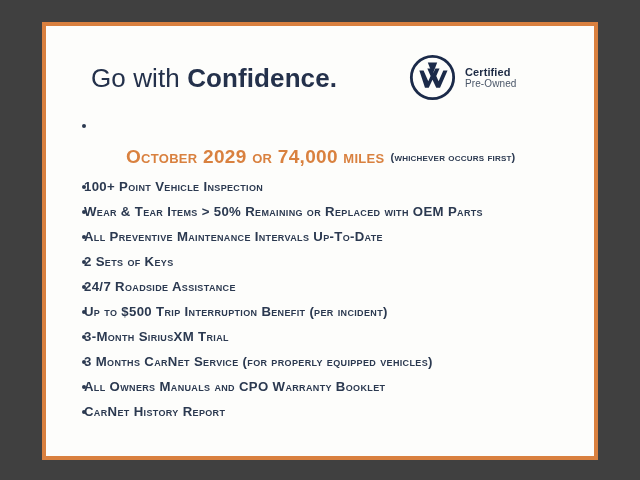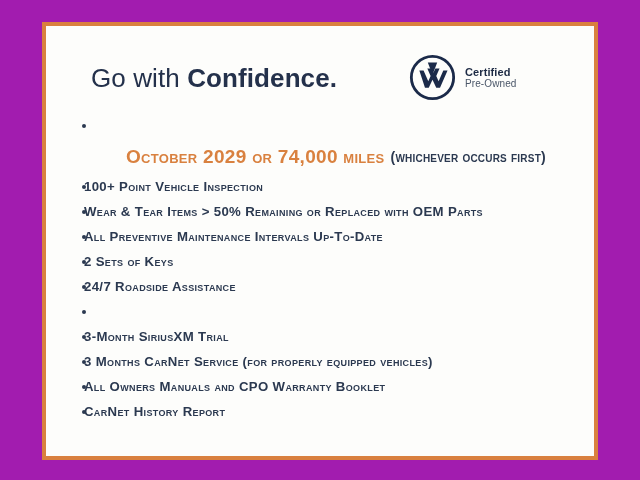--- a/index.html
+++ b/index.html
@@ -11,21 +11,21 @@
     width: 640px;
     height: 480px;
     overflow: hidden;
     font-family: "Liberation Sans", sans-serif;
   }
 
   .canvas {
     position: relative;
     width: 640px;
     height: 480px;
-    background: #a21caf;
+    background: #404040;
   }
 
   
   .frame {
     position: absolute;
     left: 42px;
     top: 22px;
     width: 556px;
     height: 438px;
     box-sizing: border-box;
@@ -128,21 +128,21 @@
 
   .highlight {
     font-size: 19px;
     font-weight: 700;
     font-variant: small-caps;
     letter-spacing: 0.3px;
     color: #d9813f;
     white-space: nowrap;
   }
   .highlight-note {
-    font-size: 14px;
+    font-size: 11px;
     font-weight: 700;
     font-variant: small-caps;
     letter-spacing: 0.2px;
     color: #2b3950;
     margin-left: 6px;
     white-space: nowrap;
   }
 </style>
 </head>
 <body>
@@ -194,20 +194,21 @@
       <div class="row">
         <span class="bullet"></span>
         <span class="item-text">2 Sets of Keys</span>
       </div>
       <div class="row">
         <span class="bullet"></span>
         <span class="item-text">24/7 Roadside Assistance</span>
       </div>
       <div class="row">
         <span class="bullet"></span>
+        <span class="item-text">Up to $500 Trip Interruption Benefit (per incident)</span>
       </div>
       <div class="row">
         <span class="bullet"></span>
         <span class="item-text">3-Month SiriusXM Trial</span>
       </div>
       <div class="row">
         <span class="bullet"></span>
         <span class="item-text">3 Months CarNet Service (for properly equipped vehicles)</span>
       </div>
       <div class="row">

